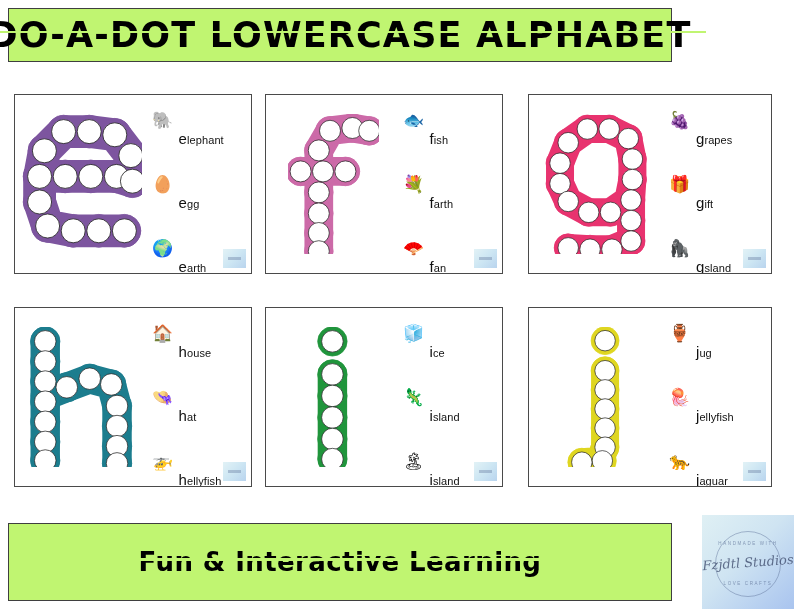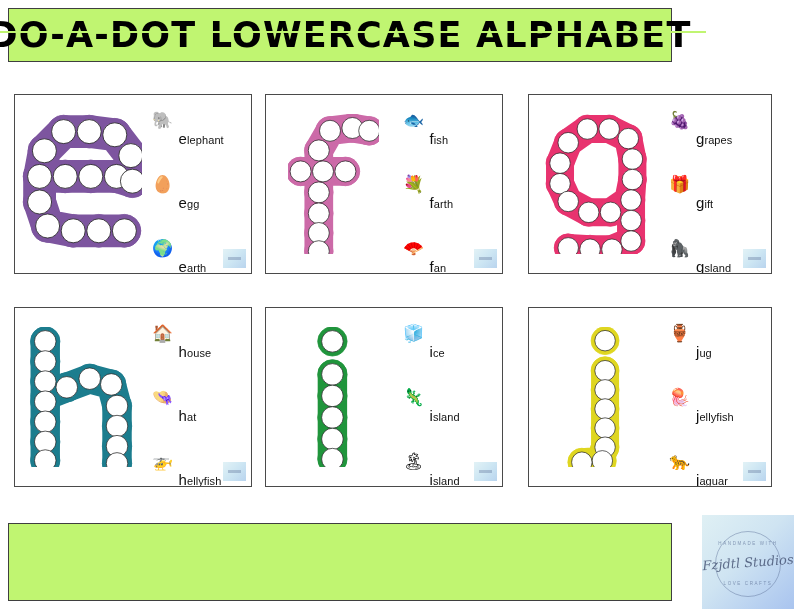--- a/index.html
+++ b/index.html
@@ -499,20 +499,23 @@
             <span class="word-pic">🐆</span>
             <span class="word-text"><span class="lead">j</span><span>aguar</span></span>
           </div>
         </div>
         <div class="card-mark"></div>
       </div>
     </div>
   </div>
 
 <div class="banner banner-bottom">
+  <div class="stencil">
+    <span class="banner-sub">Fun &amp; Interactive Learning</span>
+  </div>
 </div>
 
 <div class="footer-mark">
   <div class="ring"></div>
   <div class="mark-top">HANDMADE  WITH</div>
   <div class="mark-text">Fzjdtl Studios</div>
   <div class="mark-bottom">LOVE  CRAFTS</div>
 </div>
 
 </body></html>

